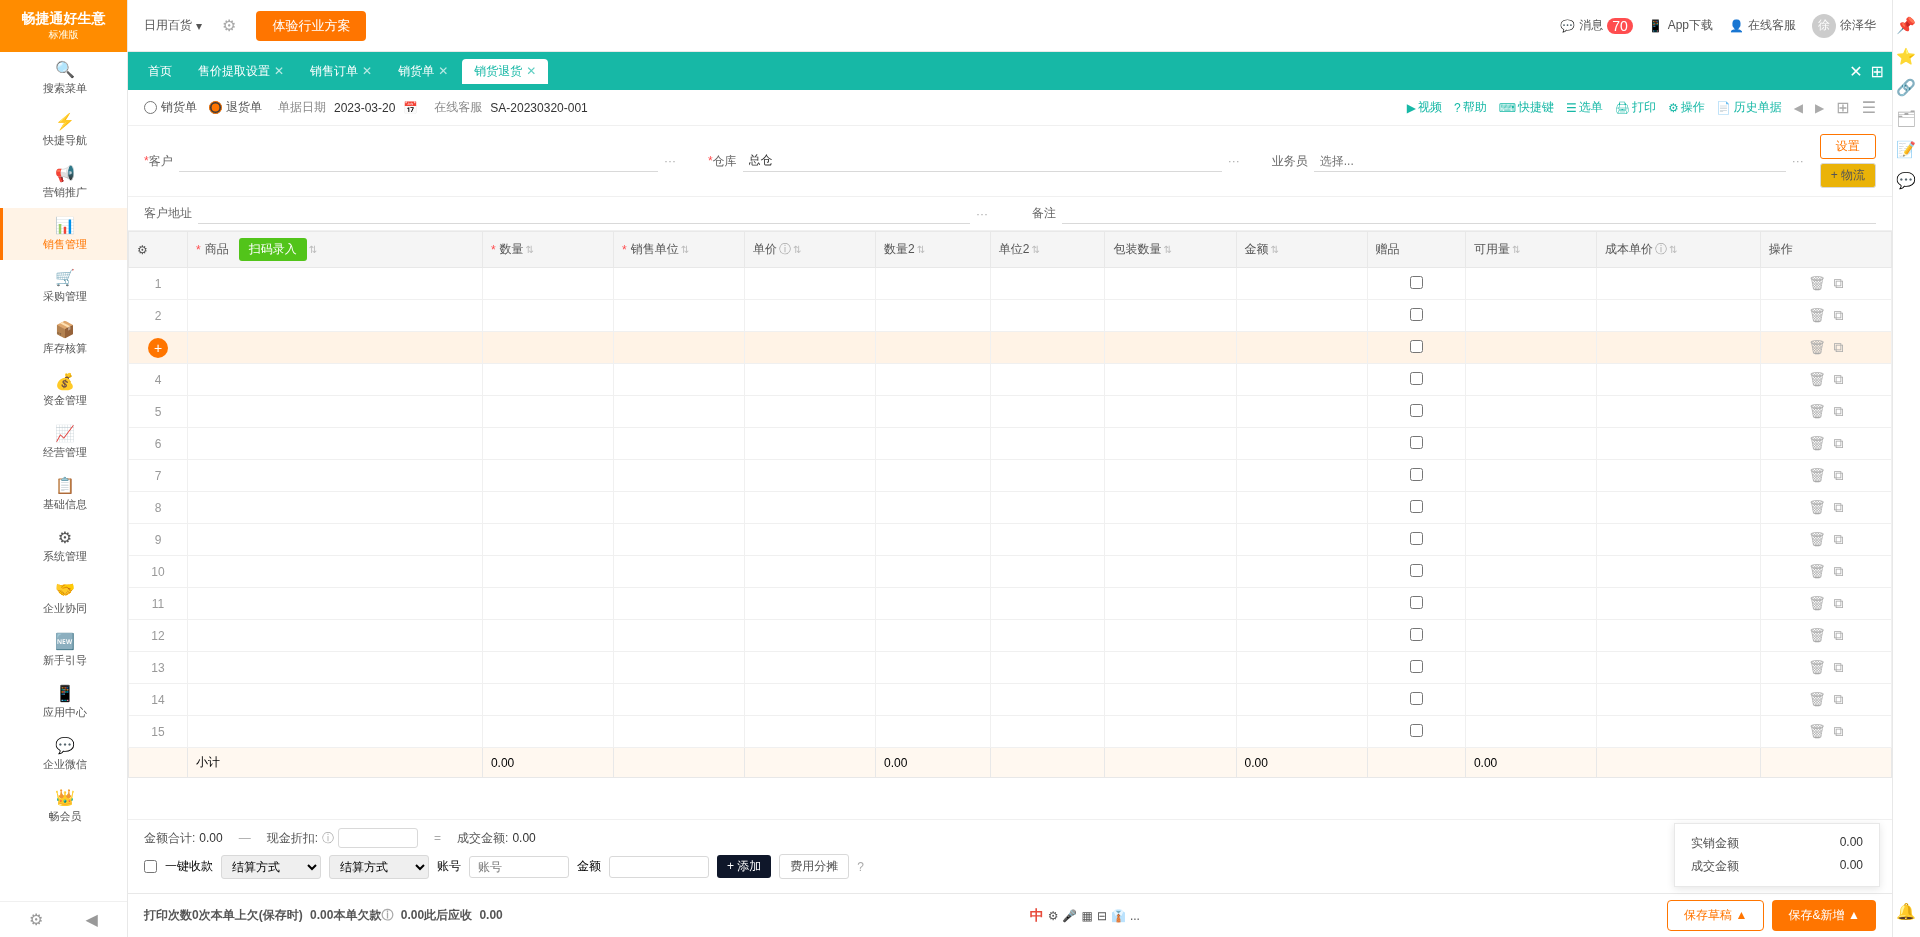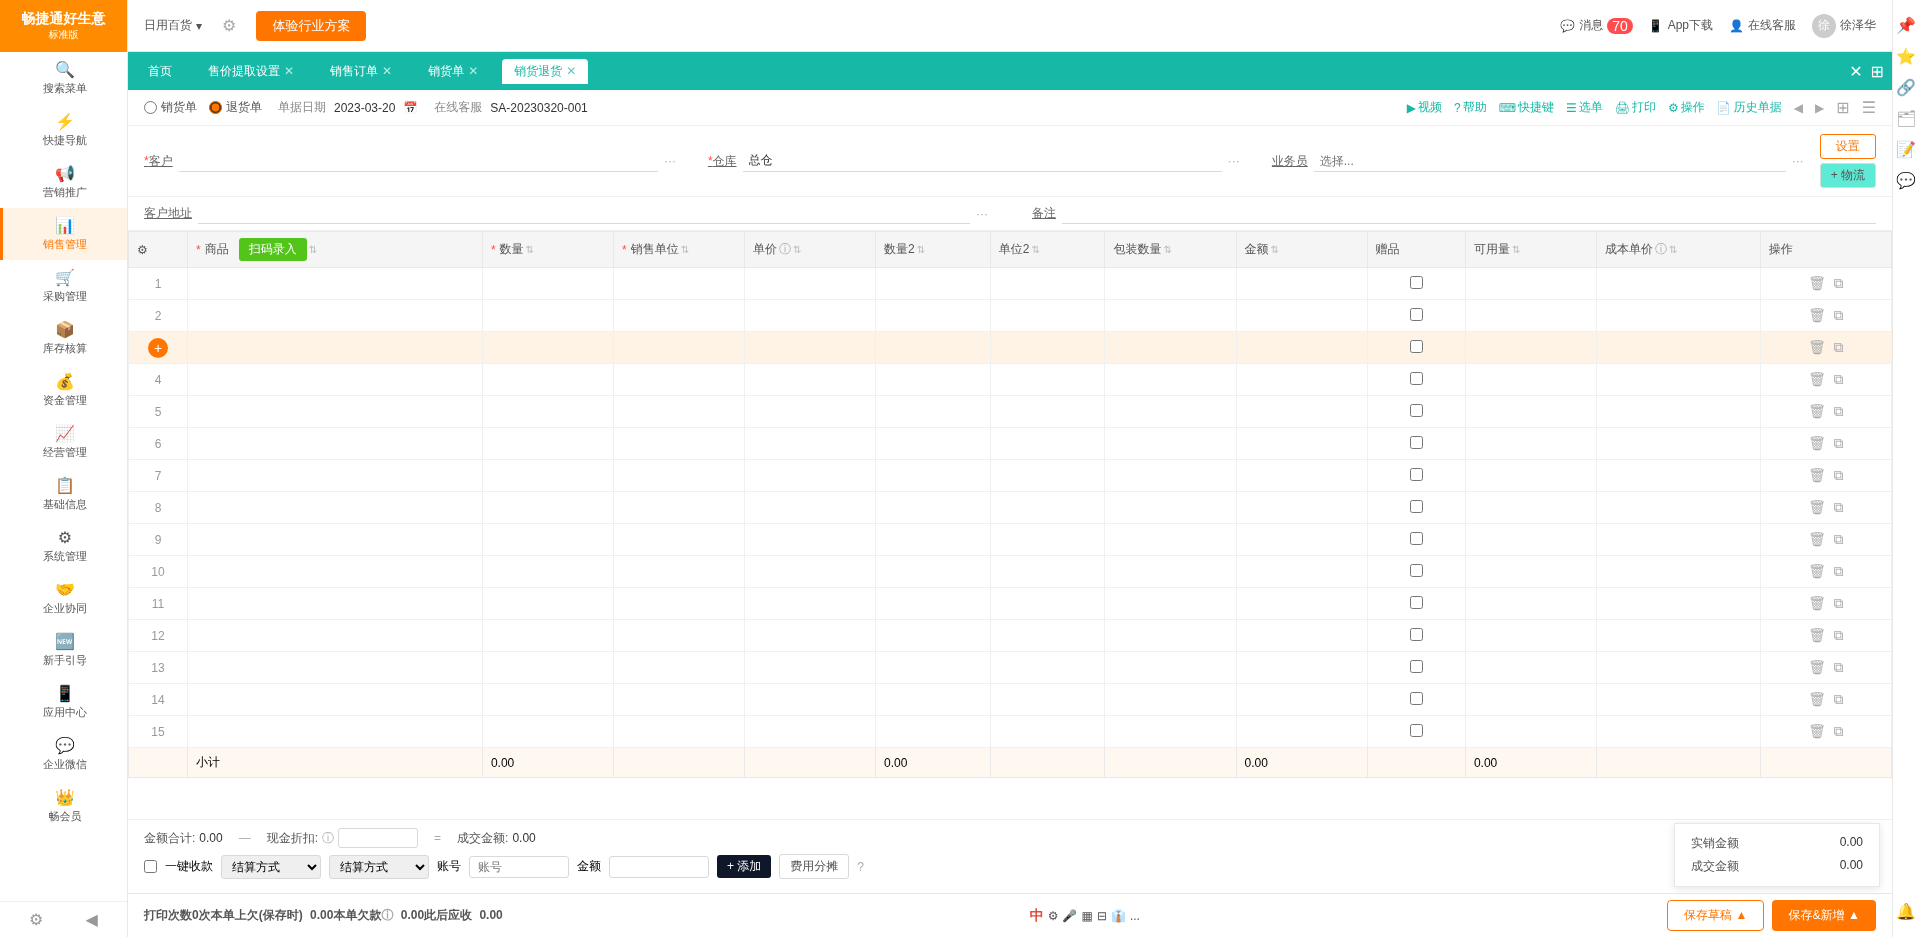--- a/index.html
+++ b/index.html
@@ -25,21 +25,21 @@
     .topbar-left { display: flex; align-items: center; gap: 20px; }
     .topbar-search { display: flex; align-items: center; gap: 4px; color: #555; cursor: pointer; }
     .topbar-gear { color: #aaa; cursor: pointer; font-size: 16px; }
     .topbar-btn { background: #ff7500; color: #fff; border: none; padding: 6px 16px; border-radius: 4px; cursor: pointer; font-size: 13px; }
     .topbar-right { display: flex; align-items: center; gap: 16px; color: #555; }
     .topbar-right-item { display: flex; align-items: center; gap: 4px; cursor: pointer; }
     .badge { background: #ff4d4f; color: #fff; border-radius: 10px; padding: 0 5px; font-size: 14px; min-width: 16px; text-align: center; }
     .avatar { width: 24px; height: 24px; background: #ccc; border-radius: 50%; display: flex; align-items: center; justify-content: center; font-size: 12px; color: #fff; }
 
     
-    #tabs { background: #17b8a6; display: flex; align-items: center; height: 38px; flex-shrink: 0; padding: 0 8px; gap: 12px; }
+    #tabs { background: #17b8a6; display: flex; align-items: center; height: 38px; flex-shrink: 0; padding: 0 8px; gap: 2px; }
     .tab { padding: 4px 12px; color: #fff; cursor: pointer; border-radius: 4px 4px 0 0; font-size: 13px; display: flex; align-items: center; gap: 4px; }
     .tab.active { background: #fff; color: #17b8a6; }
     .tab-close { font-size: 12px; color: inherit; opacity: 0.7; }
     .tabs-right { margin-left: auto; display: flex; align-items: center; gap: 8px; }
     .tabs-right-btn { color: #fff; cursor: pointer; font-size: 16px; }
 
     
     #content { flex: 1; background: #fff; overflow-y: auto; padding: 0; display: flex; flex-direction: column; }
 
     
@@ -47,21 +47,21 @@
     .form-header-left { display: flex; align-items: center; gap: 16px; }
     .radio-group { display: flex; align-items: center; gap: 12px; }
     .radio-item { display: flex; align-items: center; gap: 4px; cursor: pointer; color: #555; }
     .radio-item input[type=radio] { accent-color: #ff7500; }
     .form-meta { display: flex; align-items: center; gap: 8px; color: #555; }
     .form-meta-label { color: #888; }
     .form-meta-value { color: #333; font-weight: 500; }
     .form-header-right { display: flex; align-items: center; gap: 12px; color: #17b8a6; font-size: 12px; }
     .form-header-right span { cursor: pointer; display: flex; align-items: center; gap: 2px; }
     .field-group { display: flex; align-items: center; gap: 6px; flex: 1; min-width: 280px; }
-    .field-label { color: #666; white-space: nowrap; text-decoration: underline; }
+    .field-label { color: #666; white-space: nowrap; }
     .field-required { color: #ff4d4f; }
     .field-input { flex: 1; border: none; border-bottom: 1px solid #d9d9d9; padding: 3px 6px; color: #333; min-width: 80px; outline: none; background: transparent; }
     .field-dots { color: #aaa; cursor: pointer; }
     .toolbar-btn { background: #ff7500; color: #fff; border: none; padding: 3px 10px; border-radius: 3px; cursor: pointer; font-size: 12px; }
     .scan-btn { background: #52c41a; color: #fff; border: none; padding: 3px 10px; border-radius: 3px; cursor: pointer; font-size: 12px; }
 
     
     .table-wrap { flex: 1; overflow: auto; }
     table { width: 100%; border-collapse: collapse; table-layout: fixed; }
     thead tr { background: #f5f5f5; }
@@ -338,21 +338,21 @@
           <span class="field-dots">···</span>
         </div>
         <div class="field-group">
           <span class="field-label">业务员</span>
           <input class="field-input" type="text" style="width: 200px;" placeholder="选择...">
           <span class="field-dots">···</span>
         </div>
       </div>
       <div style="display:flex; flex-direction:column; gap:4px;">
         <button class="toolbar-btn" style="background:#fff;color:#ff7500;border:1px solid #ff7500;">设置</button>
-        <button class="toolbar-btn" style="background:#5eead4;color:#555;border:1px solid #d9d9d9;">+ 物流</button>
+        <button class="toolbar-btn" style="background:#eab308;color:#555;border:1px solid #d9d9d9;">+ 物流</button>
       </div>
     </div>
     <div style="display:flex; padding: 6px 16px; gap:44px; border-bottom:1px solid #f0f0f0; flex-shrink:0; align-items:center;">
       <div class="field-group">
         <span class="field-label">客户地址</span>
         <input class="field-input" type="text" style="width: 280px;">
         <span class="field-dots">···</span>
       </div>
       <div class="field-group">
         <span class="field-label">备注</span>

